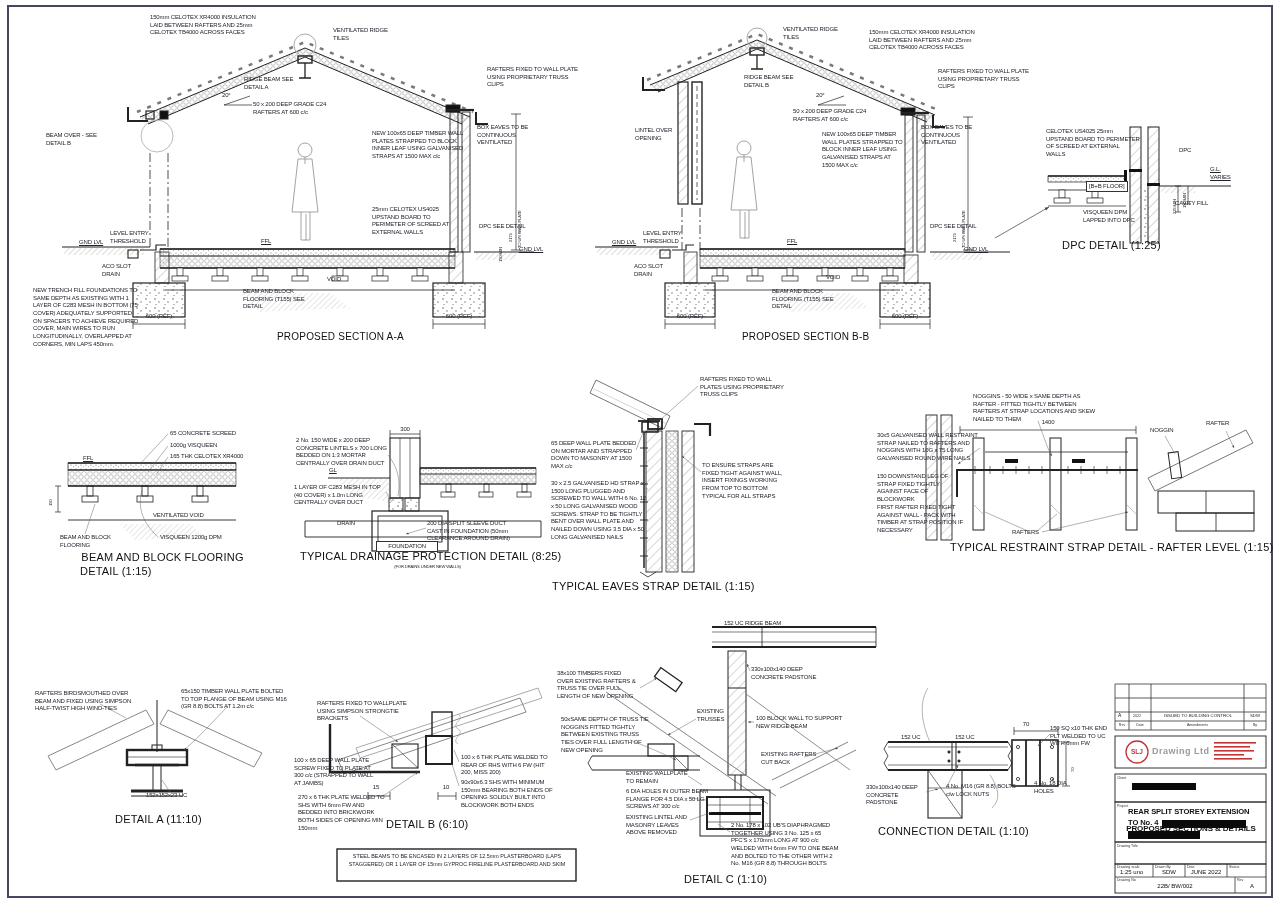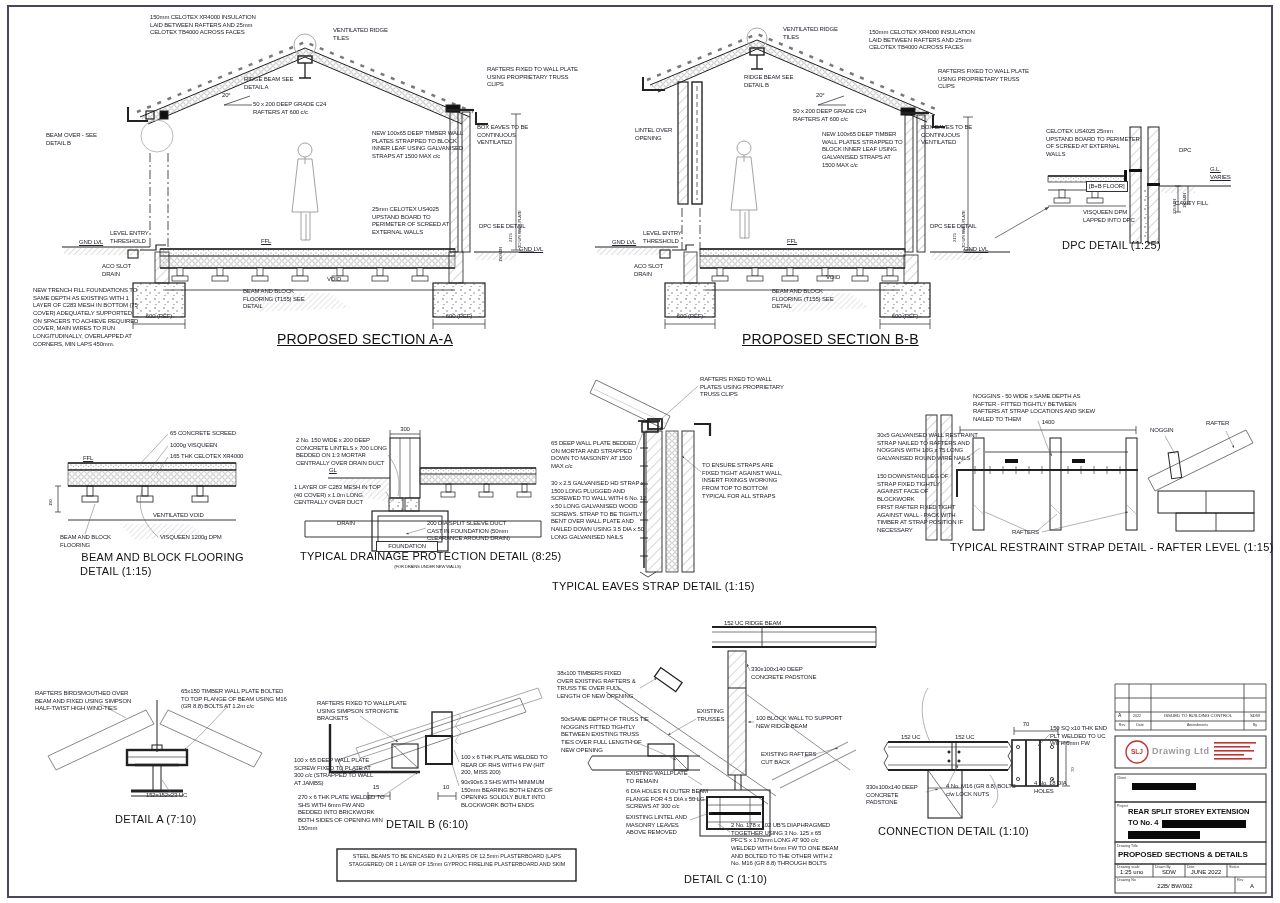--- a/index.html
+++ b/index.html
@@ -5,21 +5,21 @@
   html,body{margin:0;padding:0;background:#fff;}
   #sheet{position:relative;width:1280px;height:903px;background:#ffffff;overflow:hidden;
          font-family:"Liberation Sans", sans-serif;color:#22222e;}
   svg.lines{position:absolute;left:0;top:0;}
   .lbl{position:absolute;font-size:6px;line-height:1.28;letter-spacing:-0.15px;color:#23232e;}
   .c{text-align:center;}
   .u{text-decoration:underline;}
   .rot{transform:rotate(-90deg);transform-origin:left top;white-space:nowrap;}
   .tiny{font-size:4.2px;}
   .ttl{position:absolute;font-size:11px;letter-spacing:0.2px;color:#111;white-space:nowrap;}
-  .big{font-size:14px;text-decoration:underline;}
+  .big{font-size:10px;}
   .boxed{border:0.6px solid #333;padding:0.5px 2px;background:#fff;}
   .tb-label{position:absolute;font-size:3.6px;color:#333;}
   .tb-val{position:absolute;font-size:6px;color:#111;}
   .tb-midval{position:absolute;font-size:4.4px;color:#222;}
   .proj{position:absolute;font-size:7.6px;font-weight:600;letter-spacing:-0.1px;color:#111;white-space:nowrap;}
   .logo-sig{position:absolute;font-size:9px;font-weight:bold;color:#9a9aa0;letter-spacing:0.5px;}
   .logo-ini{position:absolute;font-size:6.5px;font-weight:bold;}
   .note-box{position:absolute;font-size:5.4px;line-height:1.45;text-align:center;}
 </style>
 </head>
@@ -476,21 +476,21 @@
 <div class="lbl" style="left:1150px;top:427px;width:32px">NOGGIN</div>
 <div class="lbl" style="left:1206px;top:420px;width:32px">RAFTER</div>
 <div class="lbl" style="left:877px;top:473px;width:82px">150 DOWNSTAND LEG OF STRAP FIXED TIGHTLY AGAINST FACE OF BLOCKWORK</div>
 <div class="lbl" style="left:877px;top:504px;width:92px">FIRST RAFTER FIXED TIGHT AGAINST WALL - PACK WITH TIMBER AT STRAP POSITION IF NECESSARY</div>
 <div class="lbl" style="left:1012px;top:529px;width:38px">RAFTERS</div>
 <div class="ttl" style="left:950px;top:541px">TYPICAL RESTRAINT STRAP DETAIL - RAFTER LEVEL (1:15)</div>
 
 <div class="lbl" style="left:35px;top:690px;width:97px">RAFTERS BIRDSMOUTHED OVER BEAM AND FIXED USING SIMPSON HALF-TWIST HIGH WIND-TIES</div>
 <div class="lbl" style="left:181px;top:688px;width:107px">65x150 TIMBER WALL PLATE BOLTED TO TOP FLANGE OF BEAM USING M16 (GR 8.8) BOLTS AT 1.2m c/c</div>
 <div class="lbl" style="left:146px;top:792px;width:62px">152x152x23 UC</div>
-<div class="ttl" style="left:115px;top:813px">DETAIL A (7:10)</div>
+<div class="ttl" style="left:115px;top:813px">DETAIL A (11:10)</div>
 
 <div class="lbl" style="left:317px;top:700px;width:92px">RAFTERS FIXED TO WALLPLATE USING SIMPSON STRONGTIE BRACKETS</div>
 <div class="lbl" style="left:294px;top:757px;width:82px">100 x 65 DEEP WALL PLATE SCREW FIXED TO PLATE AT 300 c/c (STRAPPED TO WALL AT JAMBS)</div>
 <div class="lbl" style="left:461px;top:754px;width:92px">100 x 6 THK PLATE WELDED TO REAR OF RHS WITH 6 FW (HIT 200, MISS 200)</div>
 <div class="lbl" style="left:461px;top:779px;width:97px">90x90x6.3 SHS WITH MINIMUM 150mm BEARING BOTH ENDS OF OPENING SOLIDLY BUILT INTO BLOCKWORK BOTH ENDS</div>
 <div class="lbl c" style="left:366px;top:784px;width:20px">15</div>
 <div class="lbl c" style="left:436px;top:784px;width:20px">10</div>
 <div class="lbl" style="left:298px;top:794px;width:92px">270 x 6 THK PLATE WELDED TO SHS WITH 6mm FW AND BEDDED INTO BRICKWORK BOTH SIDES OF OPENING MIN 150mm</div>
 <div class="ttl" style="left:386px;top:818px">DETAIL B (6:10)</div>
 
@@ -527,21 +527,21 @@
 <div class="tb-label" style="left:1129px;top:723px;width:22px;text-align:center">Date</div>
 <div class="tb-label" style="left:1151px;top:723px;width:93px;text-align:center">Amendments</div>
 <div class="tb-label" style="left:1244px;top:723px;width:22px;text-align:center">By</div>
 <div class="logo-ini" style="left:1128px;top:748px;width:18px;text-align:center;color:#c23434">SLJ</div>
 <div class="logo-sig" style="left:1152px;top:746px">Drawing Ltd</div>
 <div class="tb-label" style="left:1117px;top:776px">Client</div>
 <div class="tb-label" style="left:1117px;top:804px">Project</div>
 <div class="proj" style="left:1128px;top:807px">REAR SPLIT STOREY EXTENSION</div>
 <div class="proj" style="left:1128px;top:818px">TO No. 4</div>
 <div class="tb-label" style="left:1117px;top:844px">Drawing Title</div>
-<div class="proj" style="left:1118px;top:850px;width:146px;font-size:8px">PROPOSED SECTIONS &amp; DETAILS</div>
+<div class="proj" style="left:1118px;top:824px;width:146px;text-align:center;font-size:8px">PROPOSED SECTIONS &amp; DETAILS</div>
 <div class="tb-label" style="left:1117px;top:865px">Drawing scale</div>
 <div class="tb-val" style="left:1120px;top:869px">1:25 uno</div>
 <div class="tb-label" style="left:1155px;top:865px">Drawn By</div>
 <div class="tb-val" style="left:1153px;top:869px;width:32px;text-align:center">SDW</div>
 <div class="tb-label" style="left:1187px;top:865px">Date</div>
 <div class="tb-val" style="left:1185px;top:869px;width:42px;text-align:center">JUNE 2022</div>
 <div class="tb-label" style="left:1229px;top:865px">Status</div>
 <div class="tb-label" style="left:1117px;top:878px">Drawing No</div>
 <div class="tb-val" style="left:1135px;top:883px;width:80px;text-align:center">22B/ BW/002</div>
 <div class="tb-label" style="left:1237px;top:878px">Rev</div>

